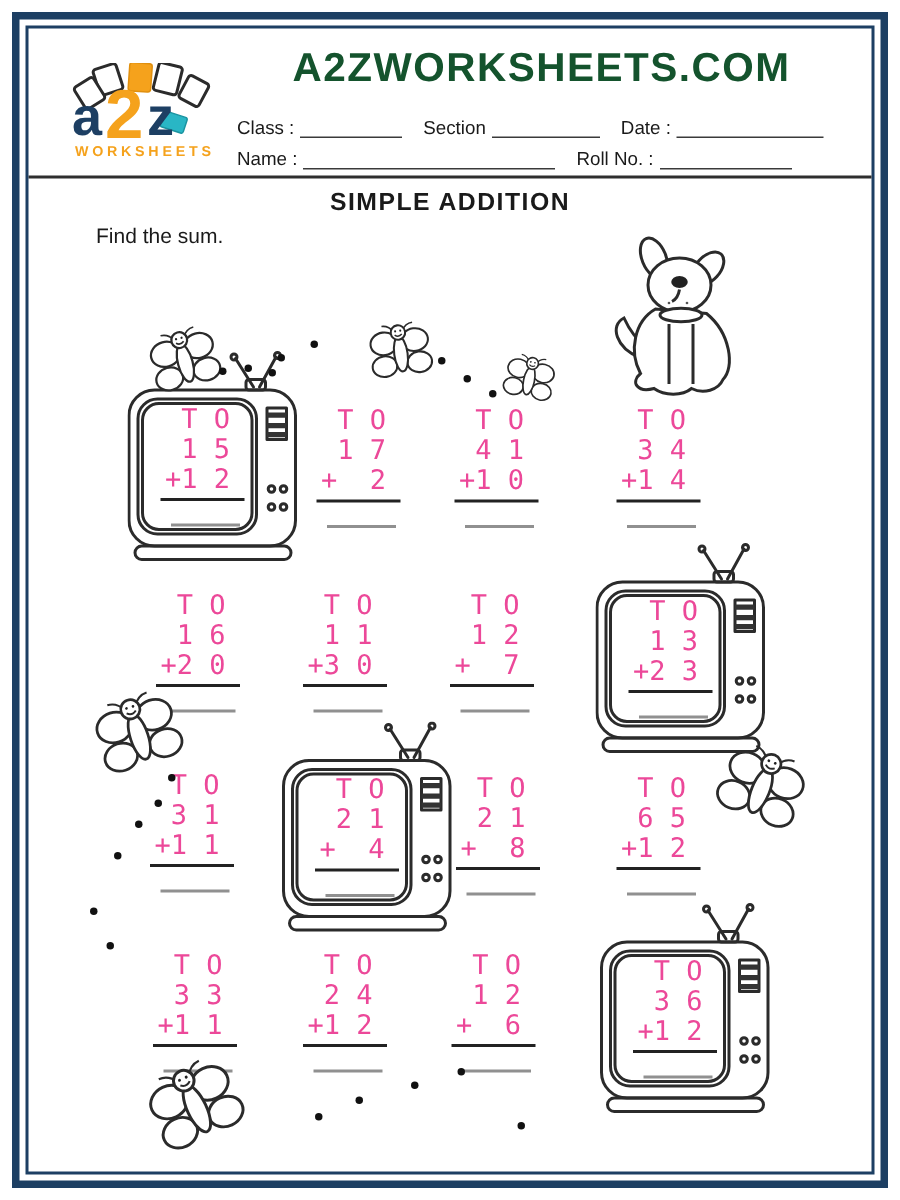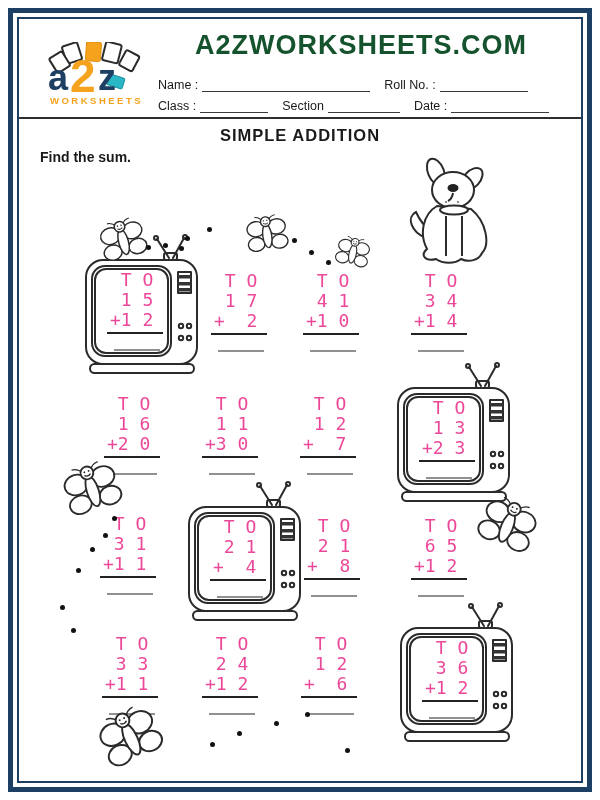--- a/index.html
+++ b/index.html
@@ -12,21 +12,21 @@
               font-weight:bold;font-size:27px;letter-spacing:1px;color:#14532d;}
   .logo{position:absolute;left:46px;top:42px;}
   .fields{position:absolute;left:158px;top:78px;right:30px;font-size:12.5px;}
   .frow{display:flex;align-items:flex-end;margin-bottom:7px;white-space:nowrap;}
   .frow .lbl{margin-right:4px;}
   .u{display:inline-block;border-bottom:1.5px solid #3a3a3a;height:13px;}
 
   .divider{position:absolute;left:19px;right:19px;top:117px;border-top:2px solid #2e2e2e;}
   .ws-title{position:absolute;left:0;right:0;top:126px;text-align:center;
             font-weight:bold;font-size:16.5px;letter-spacing:1px;}
-  .instruction{position:absolute;left:40px;top:149px;font-weight:bold;font-size:14px;}
+  .instruction{position:absolute;left:64px;top:149px;font-weight:normal;font-size:14px;}
 
   .sheet{position:absolute;inset:0;}
   .problem{position:absolute;width:48px;}
   .pline{white-space:pre;font-family:"DejaVu Sans Mono",monospace;
          font-size:18px;line-height:20px;color:#ec4899;}
   .sumline{width:56px;margin:2px 0 0 -3px;border-top:2px solid #222;}
   .answerline{width:46px;margin:15px 0 0 4px;border-top:2px solid #909090;}
 
   .deco{position:absolute;}
   .dot{position:absolute;width:5px;height:5px;border-radius:50%;background:#111;}
@@ -54,35 +54,35 @@
       <text x="24" y="50" font-family="Liberation Sans, sans-serif" font-weight="bold" font-size="46" fill="#f5a21c">2</text>
       <text x="52" y="48" font-family="Liberation Sans, sans-serif" font-weight="bold" font-size="36" fill="#1d3f63">z</text>
       <text x="4" y="62" font-family="Liberation Sans, sans-serif" font-weight="bold" font-size="9.5" letter-spacing="2.5" fill="#f5a21c">WORKSHEETS</text>
     </svg>
   </div>
 
   <div class="site-title">A2ZWORKSHEETS.COM</div>
 
   <div class="fields">
     <div class="frow">
-      <span class="lbl">Name :</span>
-      <span class="u" style="width:168px"></span>
-      <span style="width:14px"></span>
-      <span class="lbl">Roll No. :</span>
-      <span class="u" style="width:88px"></span>
-    </div>
-    <div class="frow">
       <span class="lbl">Class :</span>
       <span class="u" style="width:68px"></span>
       <span style="width:14px"></span>
       <span class="lbl">Section</span>
       <span class="u" style="width:72px"></span>
       <span style="width:14px"></span>
       <span class="lbl">Date :</span>
       <span class="u" style="width:98px"></span>
+    </div>
+    <div class="frow">
+      <span class="lbl">Name :</span>
+      <span class="u" style="width:168px"></span>
+      <span style="width:14px"></span>
+      <span class="lbl">Roll No. :</span>
+      <span class="u" style="width:88px"></span>
     </div>
   </div>
 
   <div class="divider"></div>
   <div class="ws-title">SIMPLE ADDITION</div>
   <div class="instruction">Find the sum.</div>
 
   <div class="sheet" id="sheet">
       <svg class="deco" width="114" height="146" viewBox="0 0 114 146" style="left: 85px; top: 234px;">
     <g class="ink">

